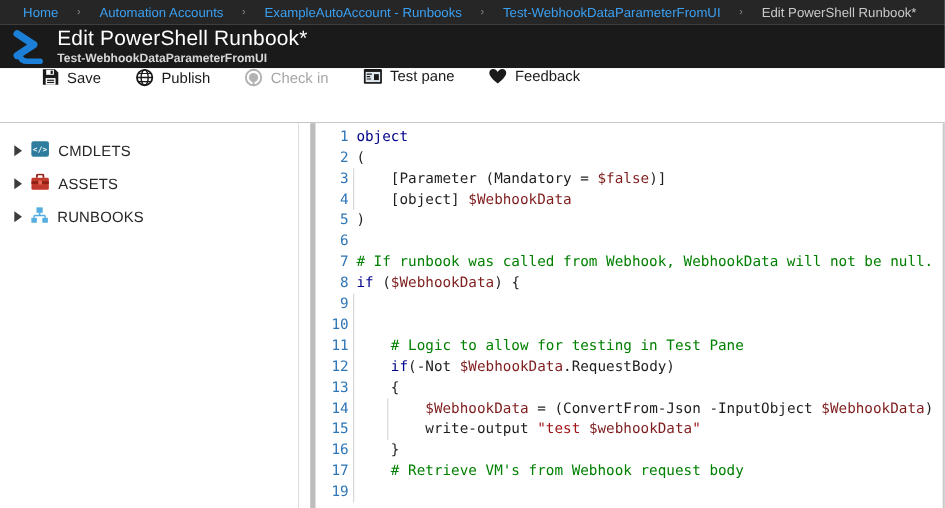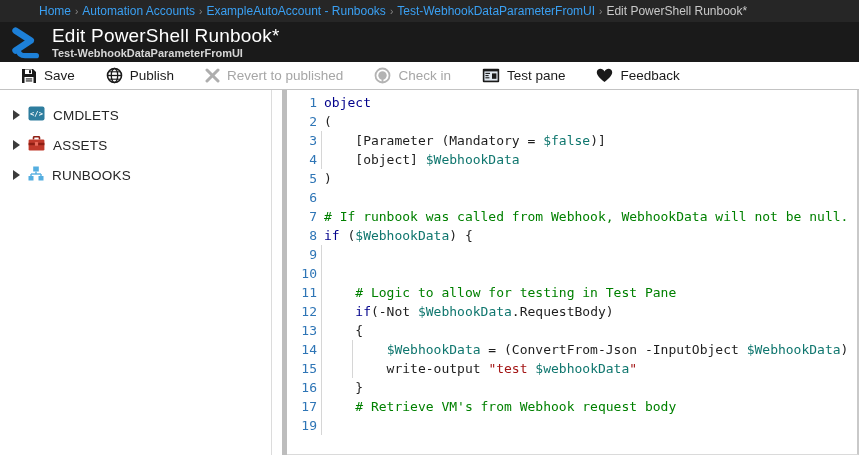--- a/index.html
+++ b/index.html
@@ -1,35 +1,35 @@
 <!DOCTYPE html>
 <html><head>
 <meta charset="utf-8">
 <style>
   * { margin:0; padding:0; box-sizing:border-box; }
   html,body { width:859px; height:462px; overflow:hidden; background:#fff;
               font-family:"Liberation Sans","DejaVu Sans",sans-serif; }
 
   
   .breadcrumb-bar { height:22px; background:#262626; display:flex; align-items:center;
-                    padding-left:39px; font-size:12px; gap:4px; }
+                    padding-left:21px; font-size:12px; gap:17px; }
   .crumb { color:#3aa0f3; cursor:pointer; white-space:nowrap; }
   .crumb-sep { color:#8a8a8a; font-size:10px; }
   .crumb-current { color:#c9c9c9; white-space:nowrap; }
 
   
   .blade-header { height:40px; background:#1a1a1a; display:flex; align-items:center; padding-left:9px; }
   .blade-icon { width:34px; height:34px; flex:none; }
   .blade-text { margin-left:9px; display:flex; flex-direction:column; justify-content:center; }
   .blade-title { color:#ffffff; font-size:19px; font-weight:400; line-height:22px; letter-spacing:.2px; }
   .blade-subtitle { color:#d6d6d6; font-size:11px; font-weight:bold; line-height:13px; }
 
   
-  .toolbar { height:28px; background:#ffffff; display:flex; align-items:center;
-             padding-left:21px; gap:31px; border-bottom:1px solid #c3c3c3; }
+  .toolbar { height:50px; background:#ffffff; display:flex; align-items:flex-start;
+             padding-left:38px; gap:31px; border-bottom:1px solid #c3c3c3; }
   .tb-btn { display:flex; align-items:center; gap:7px; font-size:13.5px; color:#1b1b1b; cursor:pointer; }
   .tb-btn.disabled { color:#a6a6a6; cursor:default; }
   .tb-btn svg { display:block; }
 
   
   .content { display:flex; height:365px; }
   .sidebar { width:272px; flex:none; border-right:1px solid #dcdcdc; padding-top:10px; background:#fff; }
   .side-item { display:flex; align-items:center; gap:8px; padding:6px 0 6px 13px;
                font-size:13.5px; color:#262626; cursor:pointer; letter-spacing:.2px; }
   .tri { width:0; height:0; border-top:5px solid transparent; border-bottom:5px solid transparent;
@@ -39,21 +39,21 @@
 
   
   .editor { flex:1; background:#fff; border-right:2px solid #c9c9c9; border-bottom:1px solid #dadada;
             overflow:hidden; padding-top:3px; cursor:text;
             font-family:"DejaVu Sans Mono","Liberation Mono",monospace; font-size:13px; }
   .code-line { position:relative; height:19px; line-height:19px; display:flex; white-space:pre; }
   .gutter-num { width:30px; flex:none; text-align:right; color:#2e75b6; user-select:none; }
   .code-text { padding-left:7px; position:relative; }
   .indent-guide { position:absolute; top:0; bottom:0; width:0; border-left:1px solid #d6d6d6; }
   .tk-kw  { color:#00008b; }
-  .tk-var { color:#0f766e; }
+  .tk-var { color:#7f1d1d; }
   .tk-cmt { color:#008000; }
   .tk-str { color:#a31515; }
   .tk-pln { color:#1e1e1e; }
 </style>
 </head>
 <body>
 
 <div class="breadcrumb-bar">
   <span class="crumb">Home</span>
   <span class="crumb-sep">›</span>
@@ -99,29 +99,20 @@
         <circle cx="8.5" cy="8.5" r="7" fill="none" stroke="#1a1a1a" stroke-width="1.6"></circle>
         <ellipse cx="8.5" cy="8.5" rx="3.2" ry="7" fill="none" stroke="#1a1a1a" stroke-width="1.3"></ellipse>
         <line x1="1.5" y1="8.5" x2="15.5" y2="8.5" stroke="#1a1a1a" stroke-width="1.3"></line>
         <line x1="2.6" y1="4.8" x2="14.4" y2="4.8" stroke="#1a1a1a" stroke-width="1.1"></line>
         <line x1="2.6" y1="12.2" x2="14.4" y2="12.2" stroke="#1a1a1a" stroke-width="1.1"></line>
       </svg>
     </span>
     <span>Publish</span>
   </div>
 
-  <div class="tb-btn disabled">
-    <span>
-      <svg width="15" height="15" viewBox="0 0 15 15">
-        <line x1="2" y1="2" x2="13" y2="13" stroke="#aeaeae" stroke-width="3" stroke-linecap="round"></line>
-        <line x1="13" y1="2" x2="2" y2="13" stroke="#aeaeae" stroke-width="3" stroke-linecap="round"></line>
-      </svg>
-    </span>
-    <span>Revert to published</span>
-  </div>
 
   <div class="tb-btn disabled">
     <span>
       <svg width="17" height="17" viewBox="0 0 17 17">
         <circle cx="8.5" cy="8.5" r="7" fill="none" stroke="#b3b3b3" stroke-width="1.8"></circle>
         <circle cx="8.5" cy="8.5" r="4.2" fill="#b3b3b3"></circle>
         <rect x="7.6" y="10" width="1.8" height="5.5" fill="#b3b3b3"></rect>
       </svg>
     </span>
     <span>Check in</span>

